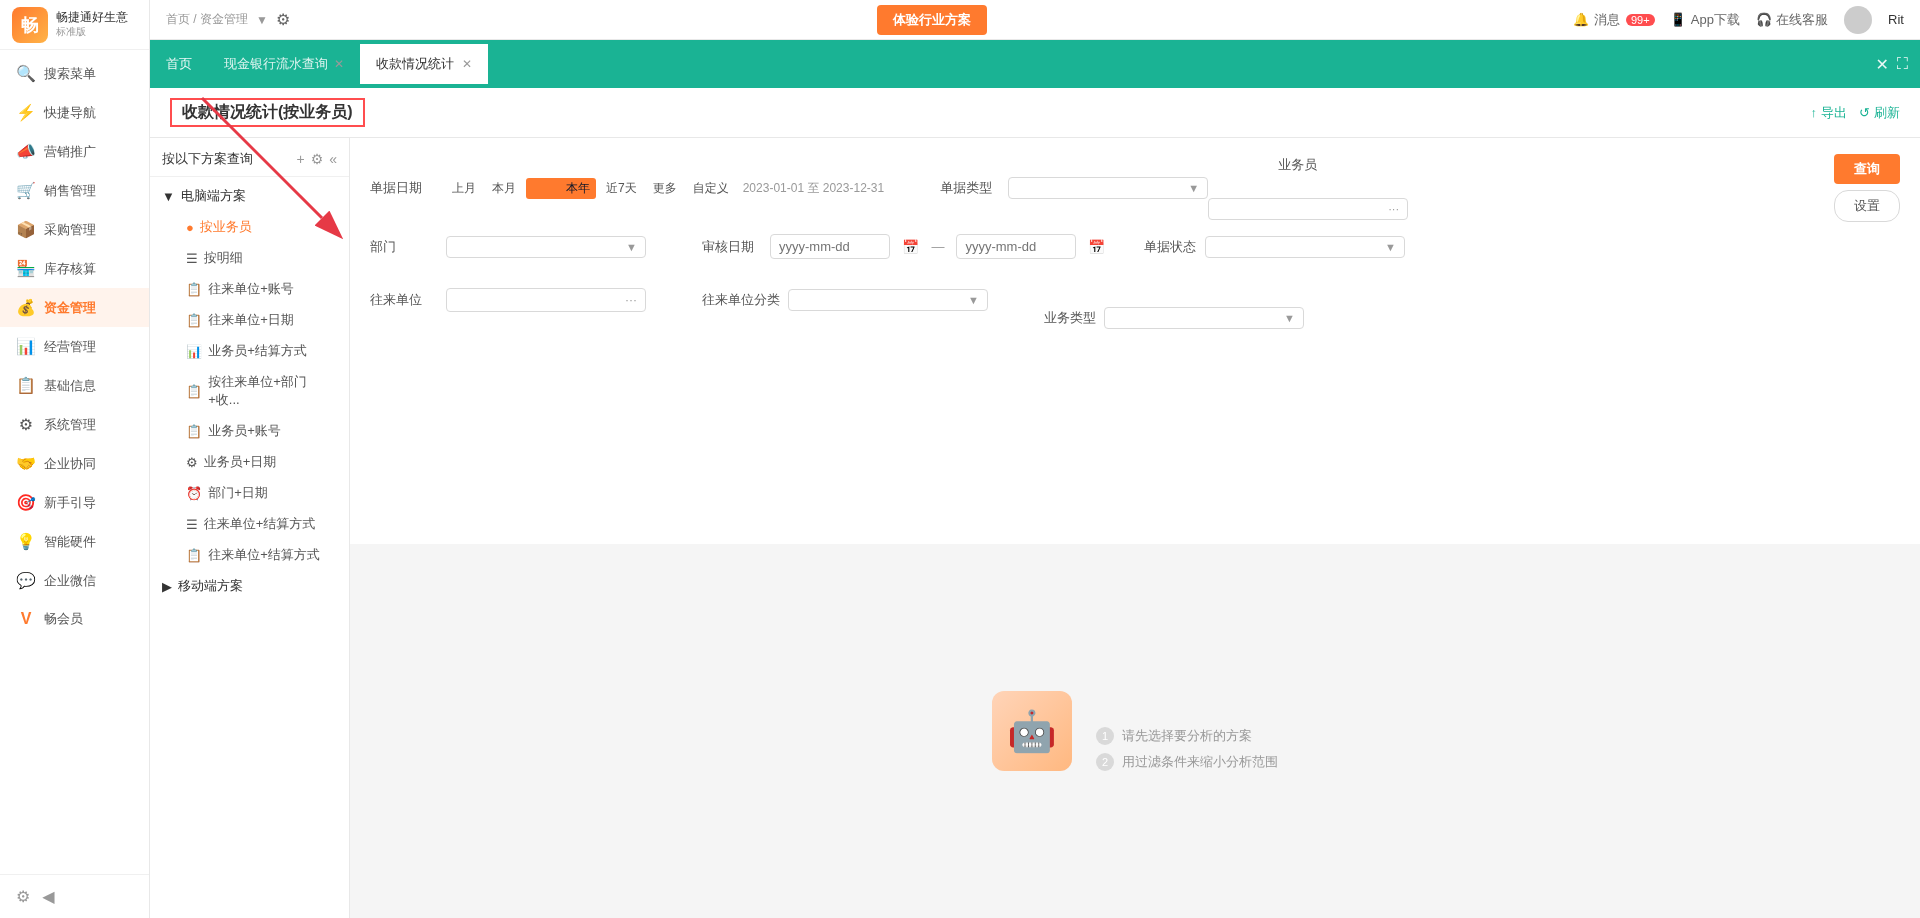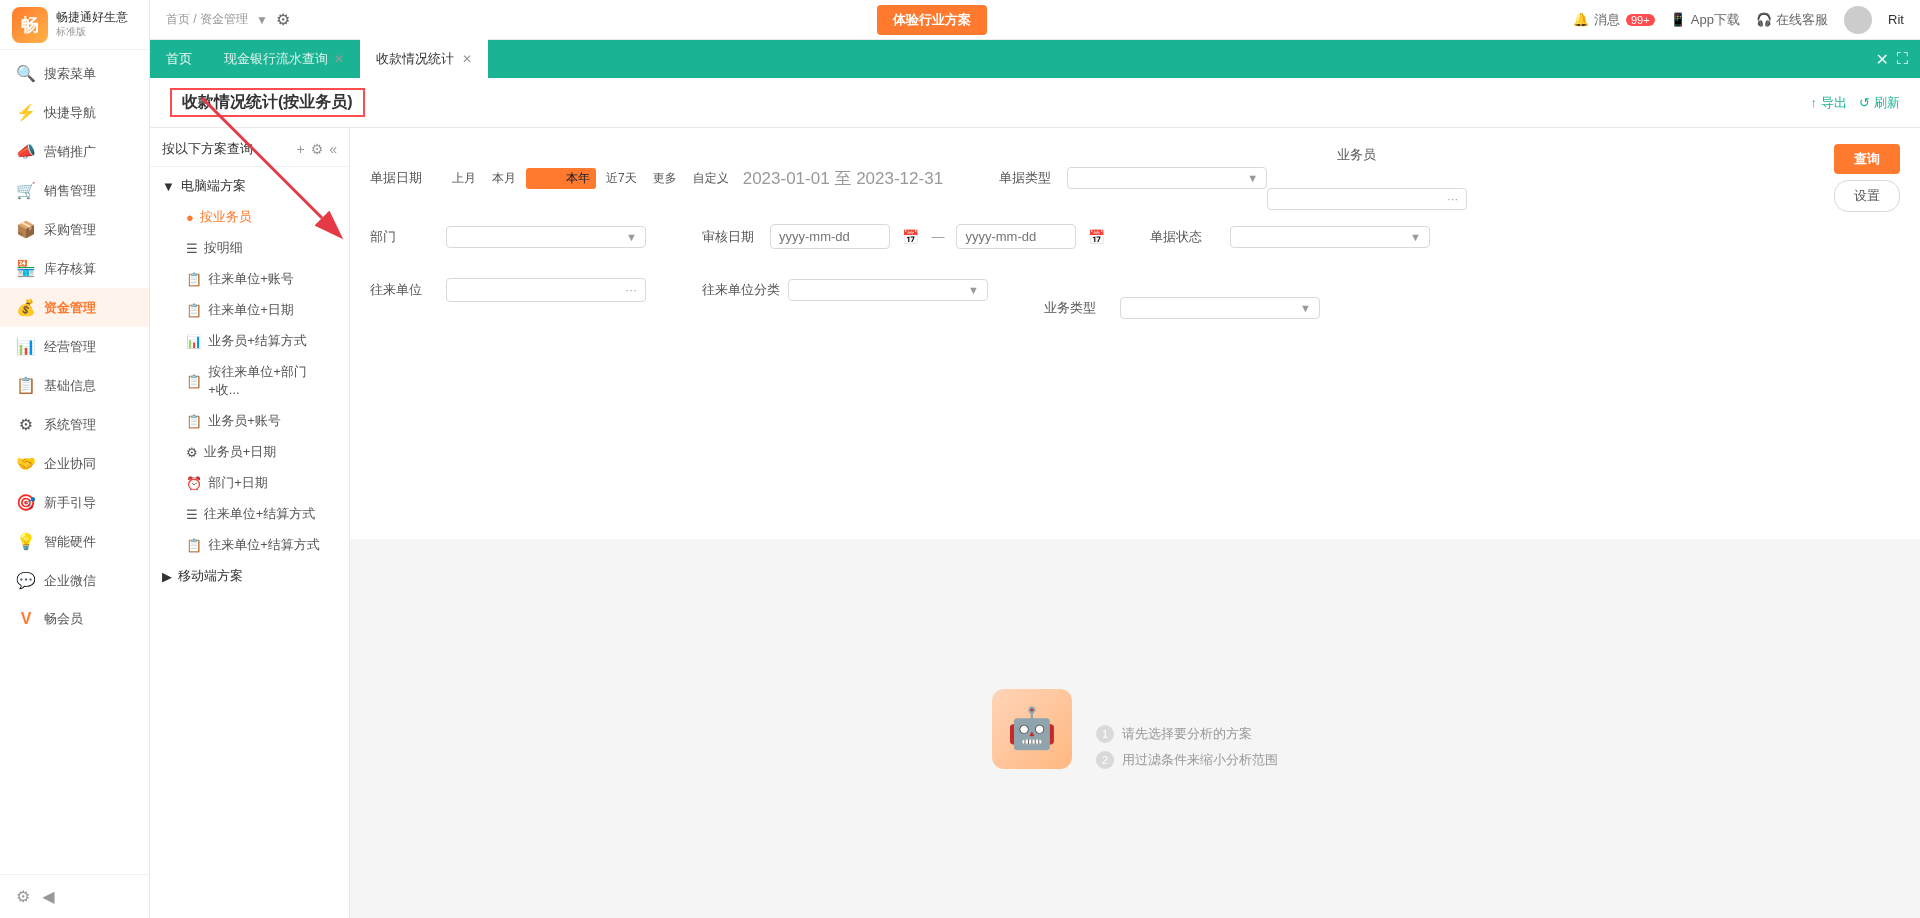--- a/index.html
+++ b/index.html
@@ -83,21 +83,21 @@
     
     .main-area {
       position: absolute;
       left: 150px; top: 0; right: 0; bottom: 0;
       display: flex;
       flex-direction: column;
     }
 
     
     .tab-bar {
-      height: 38px;
+      height: 48px;
       background: #1ab394;
       display: flex;
       align-items: center;
       padding: 0 0;
     }
     .tab-item {
       height: 40px;
       display: flex;
       align-items: center;
       padding: 0 16px;
@@ -231,21 +231,21 @@
       cursor: pointer;
       color: #555;
       border-radius: 3px;
     }
     .date-btn.active {
       background: #ff7a2e;
       color: #0f172a;
       border-radius: 3px;
       padding-left: 40px;
     }
-    .date-range { font-size: 17px; color: #999; margin-left: 4px; }
+    .date-range { font-size: 12px; color: #999; margin-left: 4px; }
     .filter-select {
       display: flex;
       align-items: center;
       border: 1px solid #d9d9d9;
       border-radius: 4px;
       padding: 4px 8px;
       min-width: 160px;
       cursor: pointer;
       font-size: 13px;
       color: #555;
@@ -604,21 +604,21 @@
             <span class="select-arrow">▼</span>
           </div>
           <div style="display:flex;align-items:center;gap:8px;margin-left:40px;">
             <span class="filter-label">审核日期</span>
             <input class="filter-input" type="text" style="width: 120px;" placeholder="yyyy-mm-dd">
             <span class="filter-calendar">📅</span>
             <span class="filter-dash">—</span>
             <input class="filter-input" type="text" style="width: 120px;" placeholder="yyyy-mm-dd">
             <span class="filter-calendar">📅</span>
           </div>
-          <div style="display:flex;align-items:center;gap:20px;margin-left:28px;">
+          <div style="display:flex;align-items:center;gap:1px;margin-left:22px;">
             <span class="filter-label">单据状态</span>
             <div class="filter-select" style="min-width:200px;">
               <span></span>
               <span class="select-arrow">▼</span>
             </div>
           </div>
         </div>
 
         <div class="filter-row">
           <span class="filter-label">往来单位</span>
@@ -626,21 +626,21 @@
             <span></span>
             <span class="filter-more-icon">···</span>
           </div>
           <div style="display:flex;align-items:center;gap:8px;margin-left:40px;">
             <span class="filter-label">往来单位分类</span>
             <div class="filter-select" style="min-width:200px;">
               <span></span>
               <span class="select-arrow">▼</span>
             </div>
           </div>
-          <div style="display:flex;align-items:center;gap:16px;margin-left:40px;margin-top:36px;">
+          <div style="display:flex;align-items:center;gap:0;margin-left:40px;margin-top:36px;">
             <span class="filter-label">业务类型</span>
             <div class="filter-select" style="min-width:200px;">
               <span></span>
               <span class="select-arrow">▼</span>
             </div>
           </div>
         </div>
 
       </div>
 

